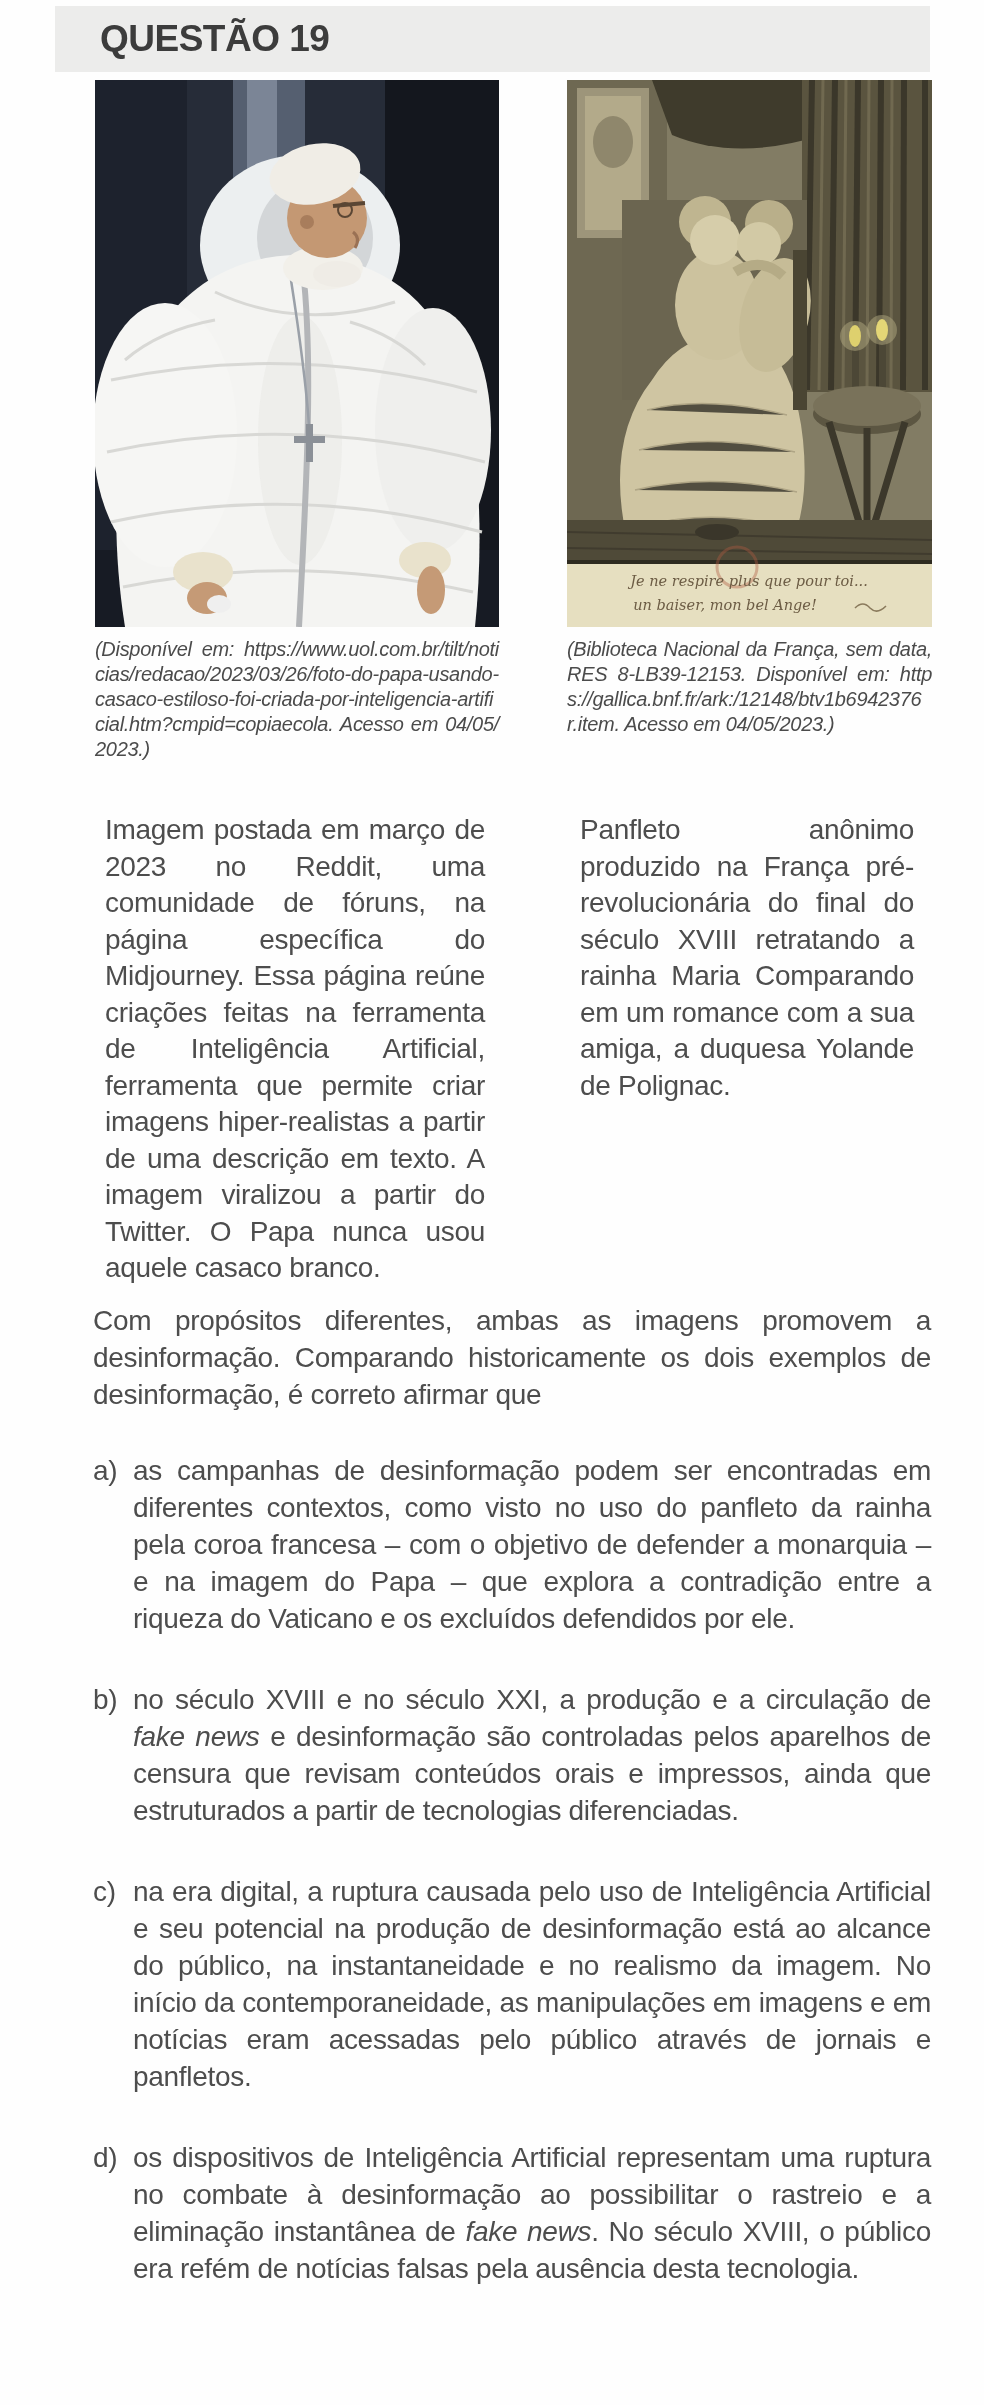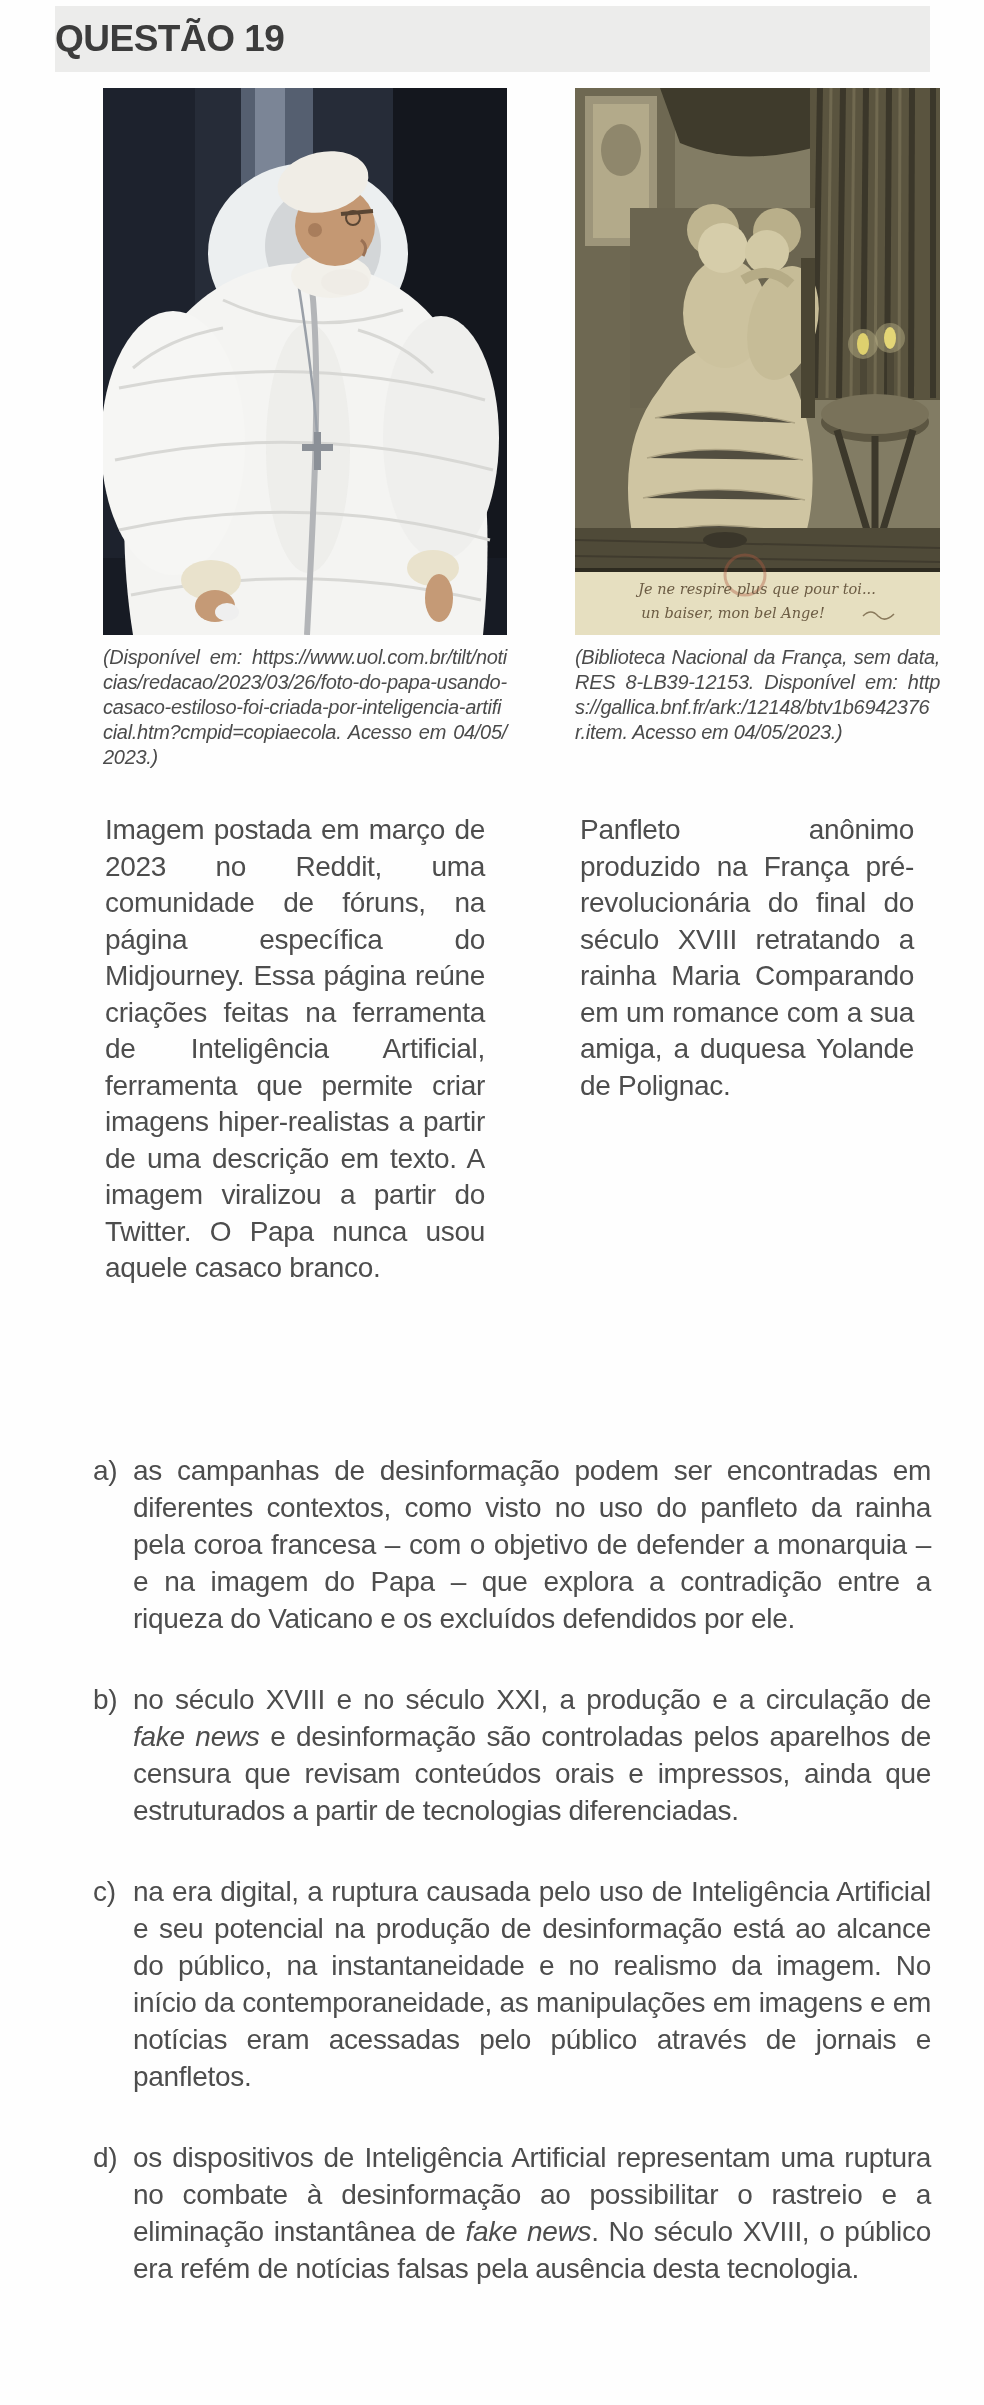--- a/index.html
+++ b/index.html
@@ -7,27 +7,28 @@
     width:984px;height:2405px;position:relative;overflow:hidden;
     font-family:"Liberation Sans",sans-serif;color:#4a4a4a;
     -webkit-font-smoothing:antialiased;
   }
   .page{position:absolute;inset:0;background:#fefefe;}
 
   
   .qheader{
     position:absolute;left:55px;top:6px;width:875px;height:66px;
     background:#ececeb;display:flex;align-items:center;box-sizing:border-box;
+    padding-left:45px;
   }
   .qheader h1{
     margin:0;font-size:37px;font-weight:700;color:#3c3c3c;letter-spacing:-0.5px;
   }
 
   
-  figure{margin:10px;padding:0;position:absolute;top:78px;}
+  figure{margin:2px;padding:0;position:absolute;top:78px;}
   .fig-left{left:93px;width:404px;height:547px;}
   .fig-right{left:565px;width:365px;height:547px;}
   figure svg{display:block;width:100%;height:100%;}
   figcaption{
     position:absolute;left:0;top:557px;width:100%;
     font-size:20px;line-height:25px;text-align:justify;
     word-break:break-all;color:#4b4b4b;letter-spacing:-0.3px;font-style:italic;
   }
 
   
@@ -192,20 +193,21 @@
     <figcaption>(Biblioteca Nacional da França, sem data, RES 8-LB39-12153. Disponível em: https://gallica.bnf.fr/ark:/12148/btv1b6942376r.item. Acesso em 04/05/2023.)</figcaption>
   </figure>
 
   <div class="col col-left">
     <p>Imagem postada em março de 2023 no Reddit, uma comunidade de fóruns, na página específica do Midjourney. Essa página reúne criações feitas na ferramenta de Inteligência Artificial, ferramenta que permite criar imagens hiper-realistas a partir de uma descrição em texto. A imagem viralizou a partir do Twitter. O Papa nunca usou aquele casaco branco.</p>
   </div>
   <div class="col col-right">
     <p>Panfleto anônimo produzido na França pré-revolucionária do final do século XVIII retratando a rainha Maria Comparando em um romance com a sua amiga, a duquesa Yolande de Polignac.</p>
   </div>
 
+  <p class="stem">Com propósitos diferentes, ambas as imagens promovem a desinformação. Comparando historicamente os dois exemplos de desinformação, é correto afirmar que</p>
 
   <ol class="options">
     <li>
       <span class="letter">a)</span>
       <span class="otext"><span>as campanhas de desinformação podem ser encontradas em diferentes contextos, como visto no uso do panfleto da rainha pela coroa francesa – com o objetivo de defender a monarquia – e na imagem do Papa – que explora a contradição entre a riqueza do Vaticano e os excluídos defendidos por ele.</span></span>
     </li>
     <li>
       <span class="letter">b)</span>
       <span class="otext"><span>no século XVIII e no século XXI, a produção e a circulação de </span><i>fake news</i><span> e desinformação são controladas pelos aparelhos de censura que revisam conteúdos orais e impressos, ainda que estruturados a partir de tecnologias diferenciadas.</span></span>
     </li>

